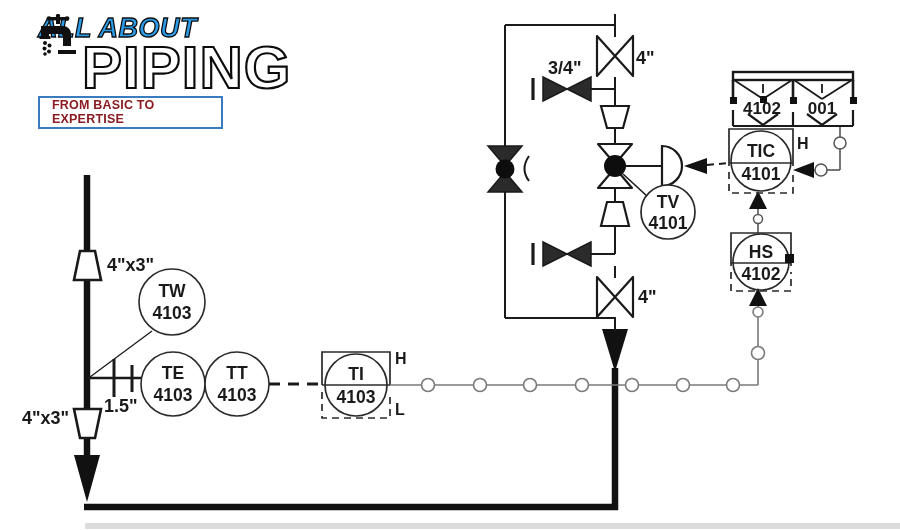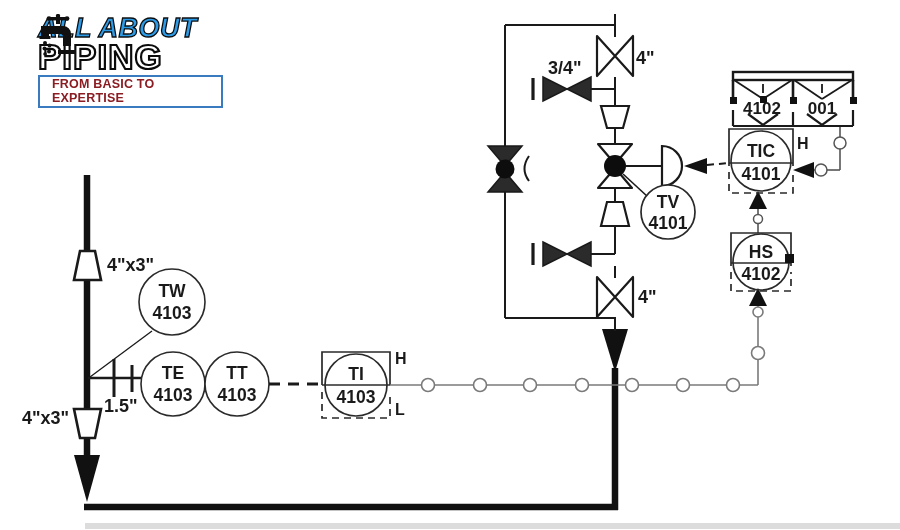--- a/index.html
+++ b/index.html
@@ -4,21 +4,21 @@
 <style>
   html,body{margin:0;padding:0;background:#ffffff;}
   #stage{position:relative;width:900px;height:530px;background:#ffffff;overflow:hidden;
          font-family:"Liberation Sans",sans-serif;}
   svg{position:absolute;left:0;top:0;}
   
   .logo{position:absolute;left:38px;top:14px;width:185px;z-index:5;}
   .logo-line1{font-weight:bold;font-style:italic;font-size:27px;letter-spacing:0.5px;
               color:#2d9ce8;-webkit-text-stroke:1.3px #0b0b0b;line-height:1.05;}
   .logo-line2{display:flex;align-items:flex-end;gap:2px;line-height:0.85;}
-  .logo-line2 .word{font-weight:bold;font-size:35px;letter-spacing:1px;color:#ffffff;
+  .logo-line2 .word{font-weight:bold;font-size:60px;letter-spacing:1px;color:#ffffff;margin-left:44px;
               -webkit-text-stroke:2.2px #0b0b0b;}
   @supports not (-webkit-text-stroke: 1px black){ .logo-line2 .word{color:#111;} }
   .logo-tagline{margin-top:3px;display:inline-block;font-weight:bold;font-size:12.5px;
               letter-spacing:0.2px;color:#8a1c22;border:2px solid #3a7bbf;padding:0px 4px 1px 12px;}
   
   .bt{font:bold 17.5px "Liberation Sans",sans-serif;fill:#1a1a1a;text-anchor:middle;}
   .lbl{font:bold 18px "Liberation Sans",sans-serif;fill:#1a1a1a;}
   .hl{font:bold 16px "Liberation Sans",sans-serif;fill:#1a1a1a;}
   .pn{font:bold 17px "Liberation Sans",sans-serif;fill:#1a1a1a;text-anchor:middle;}
 </style>

